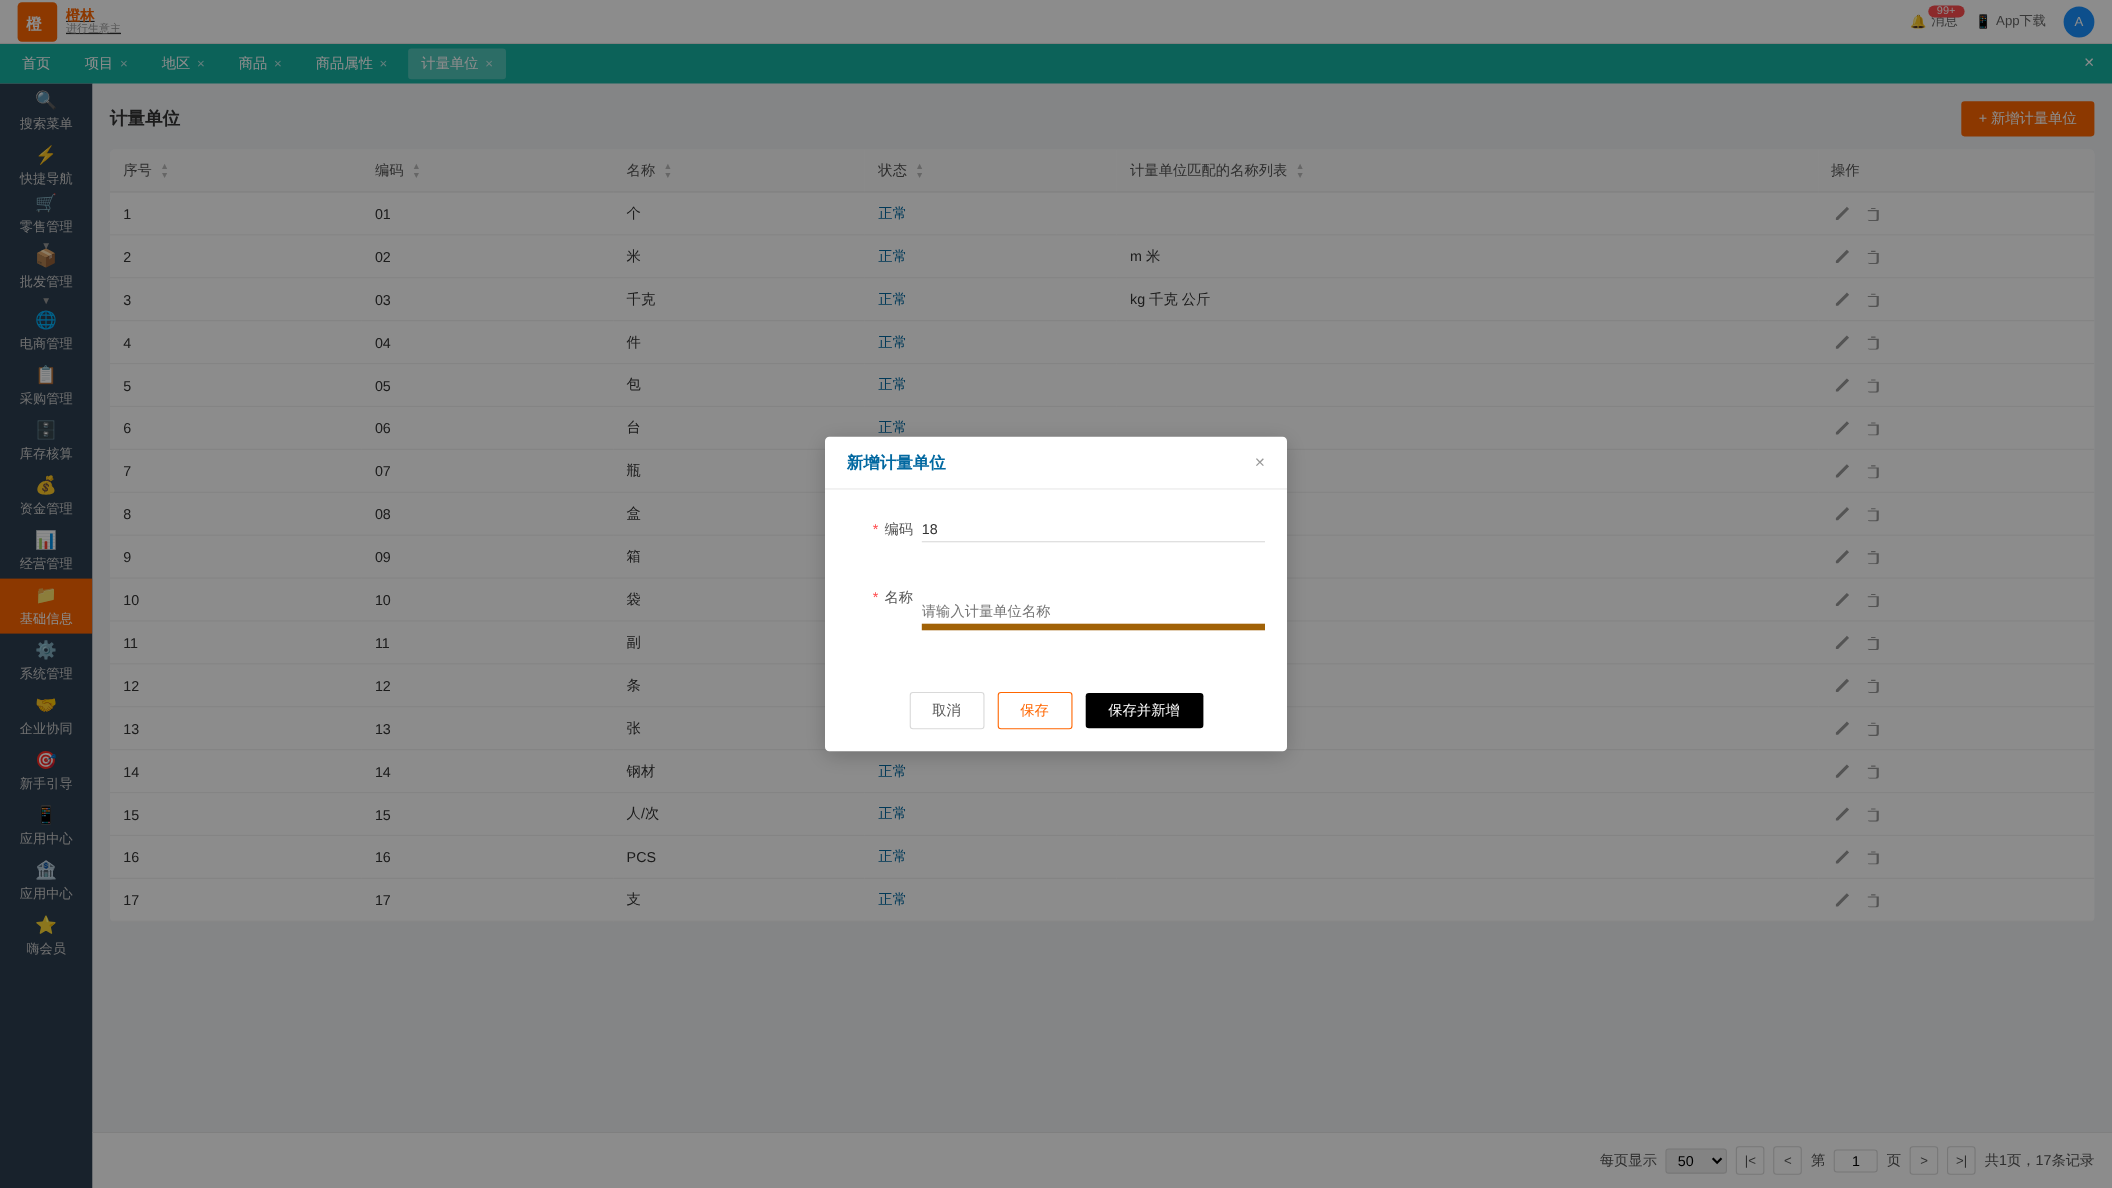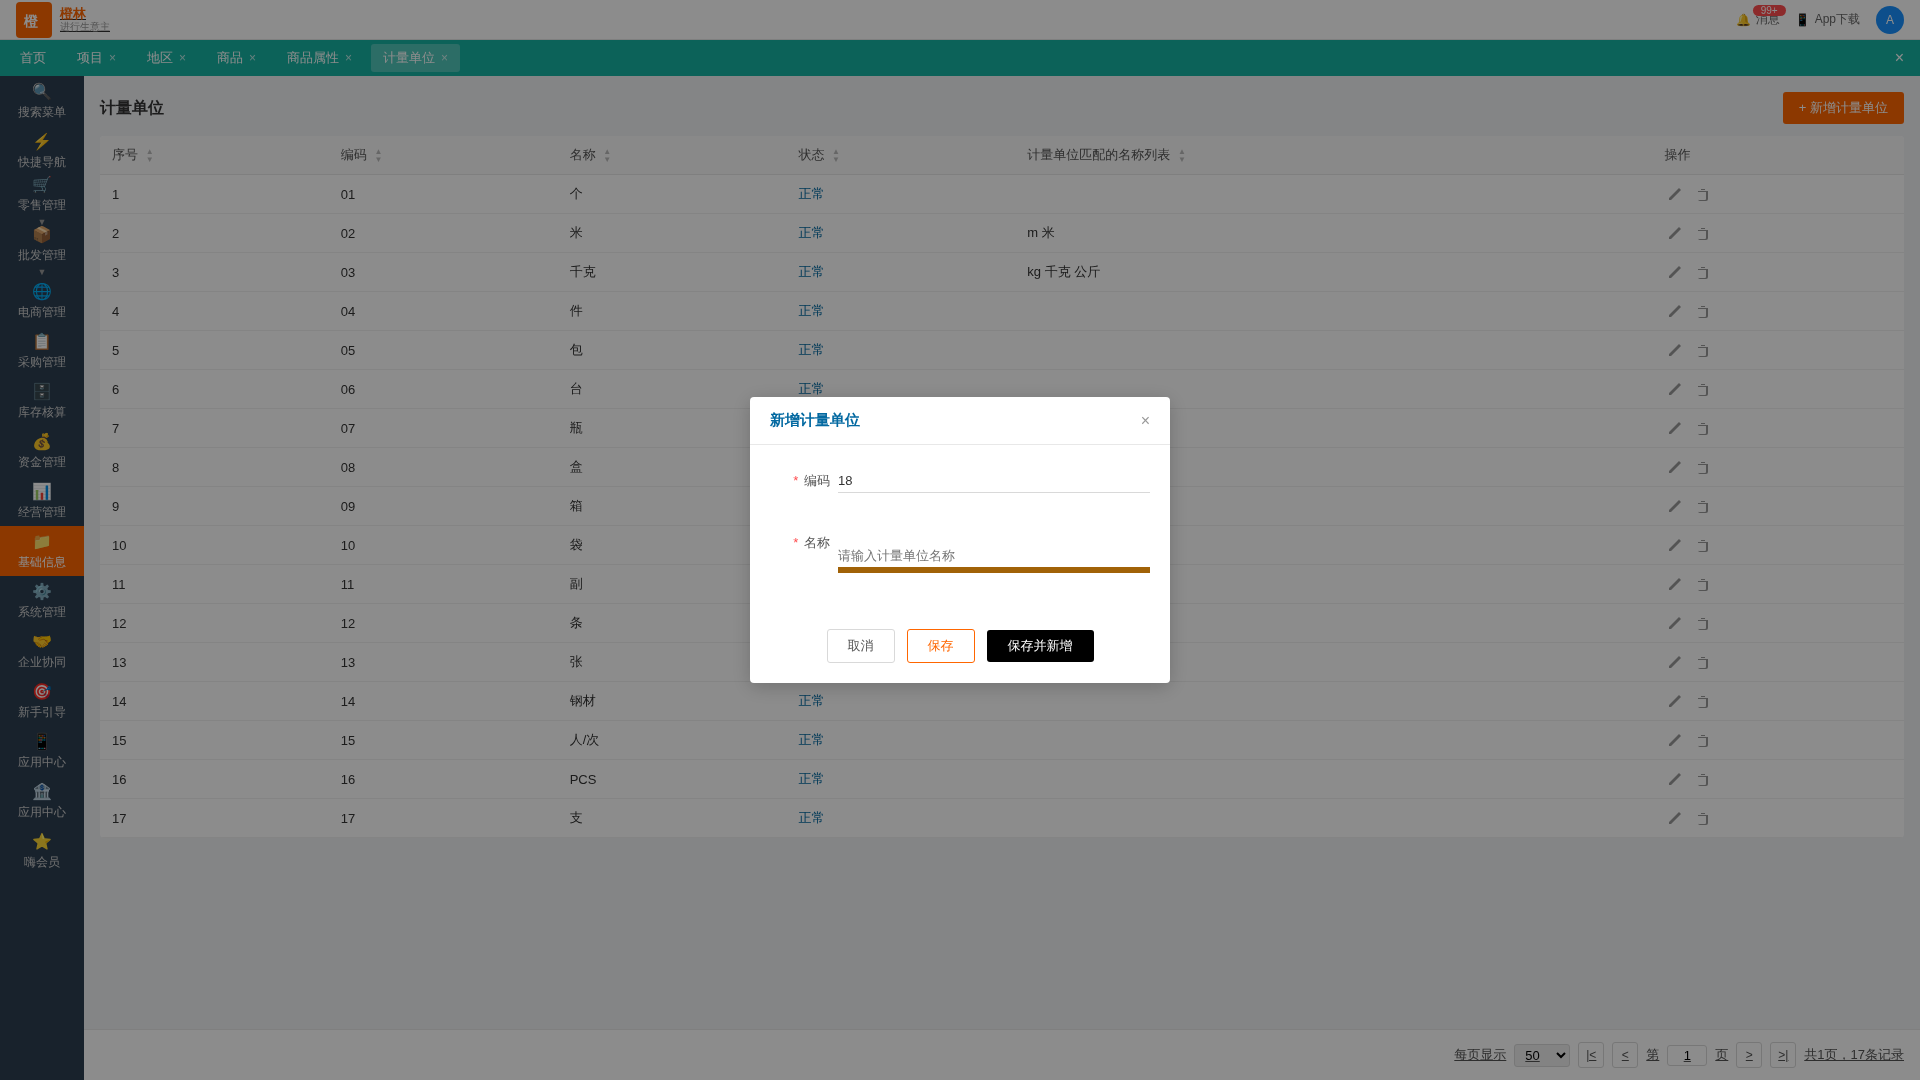--- a/index.html
+++ b/index.html
@@ -240,21 +240,20 @@
     .pagination-bar {
       display: flex;
       align-items: center;
       justify-content: flex-end;
       padding: 12px 16px;
       background: #fff;
       gap: 8px;
       font-size: 13px;
       color: #555;
       border-top: 1px solid #e8e8e8;
-      text-decoration: underline;
     }
     .per-page-select {
       border: 1px solid #d9d9d9;
       border-radius: 3px;
       padding: 2px 6px;
       font-size: 13px;
       cursor: pointer;
     }
     .page-nav-btn {
       width: 26px;

